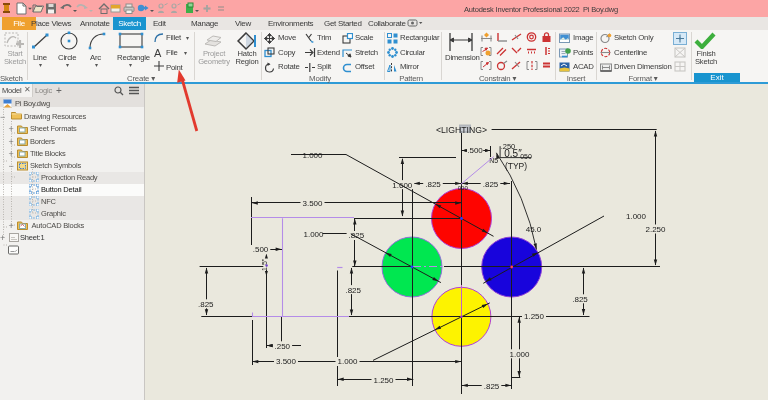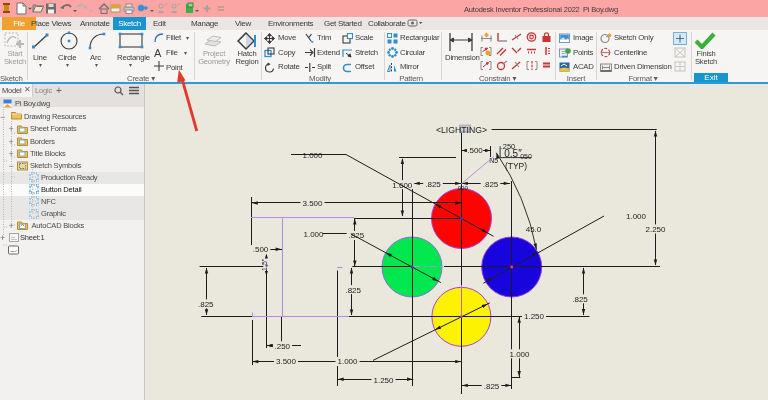--- a/index.html
+++ b/index.html
@@ -378,21 +378,21 @@
         <rect x="2" y="2" width="10" height="9" fill="none" stroke="#c9c7c4" stroke-width="1.1"></rect>
         <path d="M7 2v9M2 6.5h10" stroke="#c9c7c4"></path>
       </svg>
 <div class="rcap" style="left:618px;width:50px">Format ▾</div>
 <div class="rsep" style="left:691px"></div>
 
 <svg width="22" height="17" style="position:absolute;left:694px;top:1.5px">
         <path d="M2 9l6 6L20 2" fill="none" stroke="#3daf3d" stroke-width="4.2"></path>
       </svg>
 <div class="rlab2" style="left:692px;top:20px;width:28px;color:#3b3b3b">Finish<br>Sketch</div>
-<div style="position:absolute;left:694px;top:43px;width:34px;height:9px;background:#1894cf;color:#fff;font-size:8px;text-align:center;line-height:9px">Exit</div>
+<div style="position:absolute;left:694px;top:43px;width:46px;height:9px;background:#1894cf;color:#fff;font-size:8px;text-align:center;line-height:9px">Exit</div>
 </div>
 <div id="browser">
   <div id="bheader">
     <div style="position:absolute;left:0;top:0;width:33px;height:13px;background:#f4f3f1;border-right:1px solid #d0cdc9;line-height:13px;padding-left:2px">Model</div>
     <div style="position:absolute;left:24px;top:1px;font-size:8px;color:#666">✕</div>
     <div style="position:absolute;left:35px;top:0;line-height:13px;color:#8a8885">Logic</div>
     <div style="position:absolute;left:56px;top:0;line-height:13px;font-size:10px;color:#666">+</div>
     <svg width="10" height="10" style="position:absolute;left:114px;top:1.5px">
           <circle cx="4" cy="4" r="3" fill="none" stroke="#555" stroke-width="1.2"></circle>
           <path d="M6.3 6.3L9 9" stroke="#555" stroke-width="1.3"></path>

